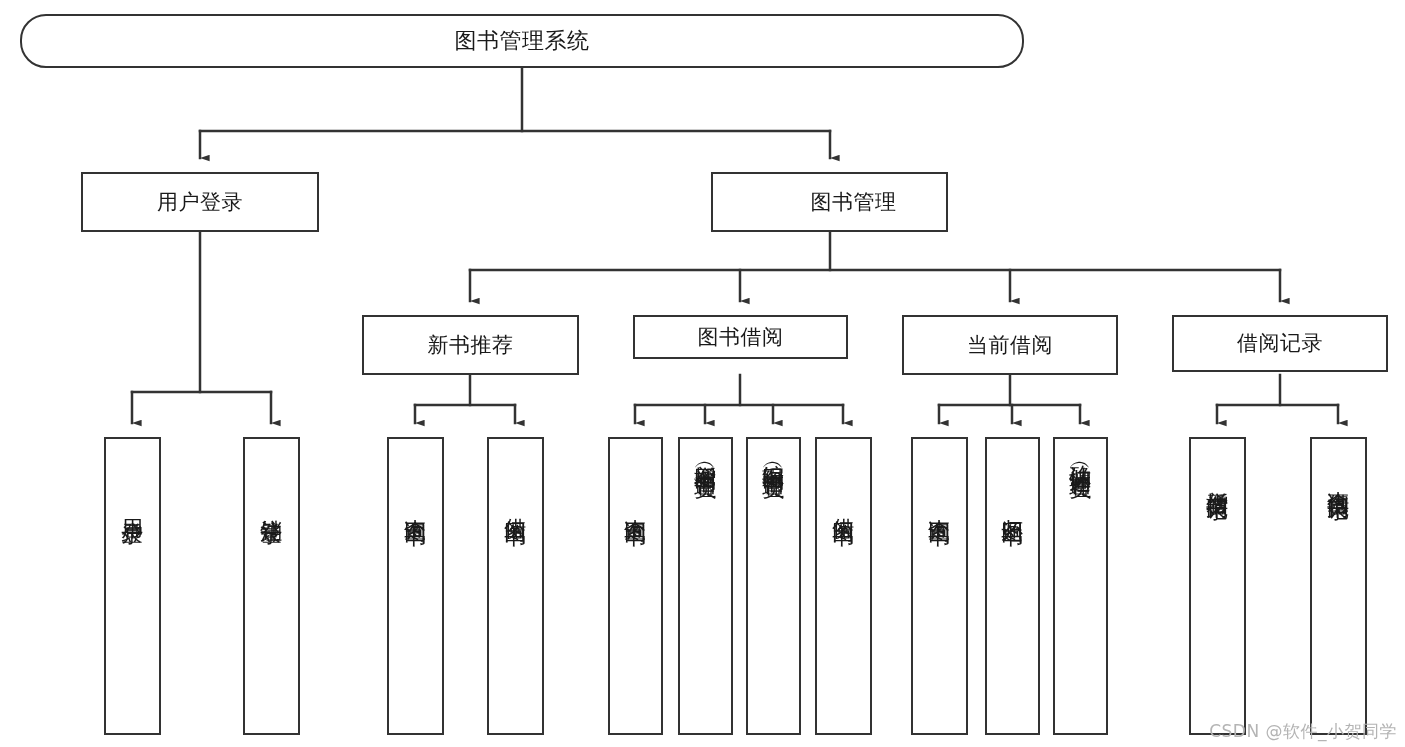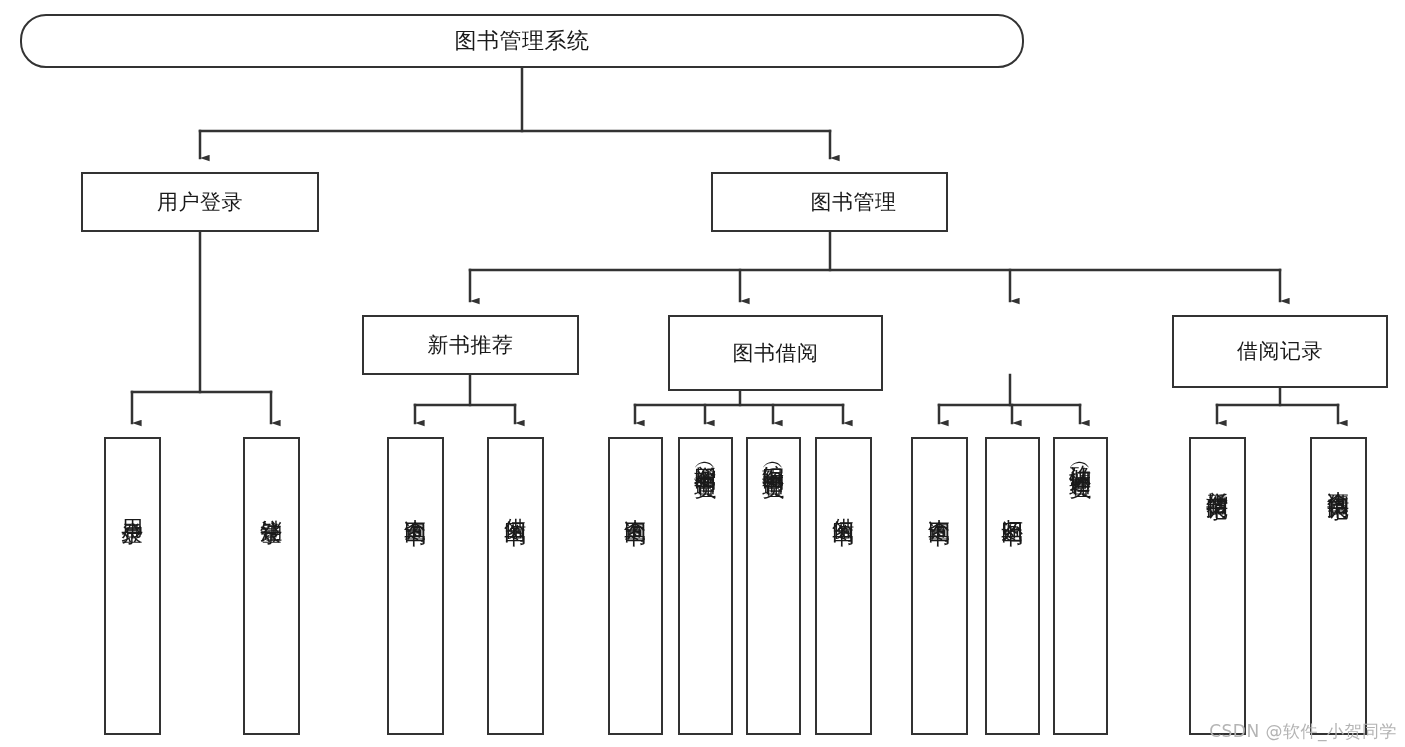--- a/index.html
+++ b/index.html
@@ -131,24 +131,27 @@
   <div class="node horizontal" style="left:81px; top:172px; width:238px; height:60px;">
     <span class="node-label">用户登录</span>
   </div>
   <div class="node horizontal" style="left:711px; top:172px; width:237px; height:60px;padding-left:48px;">
     <span class="node-label">图书管理</span>
   </div>
 
   <div class="node horizontal" style="left:362px; top:315px; width:217px; height:60px;font-family:Liberation Serif, serif;">
     <span class="node-label">新书推荐</span>
   </div>
-  <div class="node horizontal" style="left:668px; top:315px; width:215px; height:76px;">
+  <div class="node horizontal" style="left:633px; top:315px; width:215px; height:44px;">
     <span class="node-label">图书借阅</span>
   </div>
-  <div class="node horizontal" style="left:1172px; top:315px; width:216px; height:73px;">
+  <div class="node horizontal" style="left:902px; top:315px; width:216px; height:60px;">
+    <span class="node-label">当前借阅</span>
+  </div>
+  <div class="node horizontal" style="left:1172px; top:315px; width:216px; height:57px;">
     <span class="node-label">借阅记录</span>
   </div>
 
   <div class="node vertical" style="left:104px; top:437px; width:57px; height:298px; padding-top:62px;">
     <span class="node-label">用户登录</span>
   </div>
   <div class="node vertical" style="left:243px; top:437px; width:57px; height:298px; padding-top:62px;">
     <span class="node-label">注销登录</span>
   </div>
   <div class="node vertical" style="left:387px; top:437px; width:57px; height:298px; padding-top:62px;">

